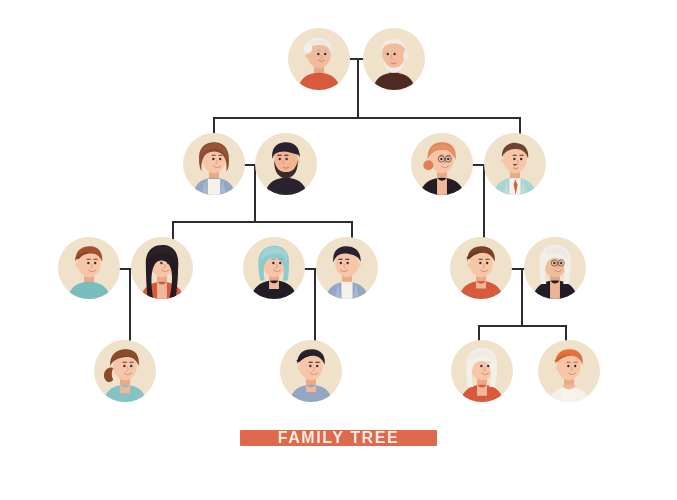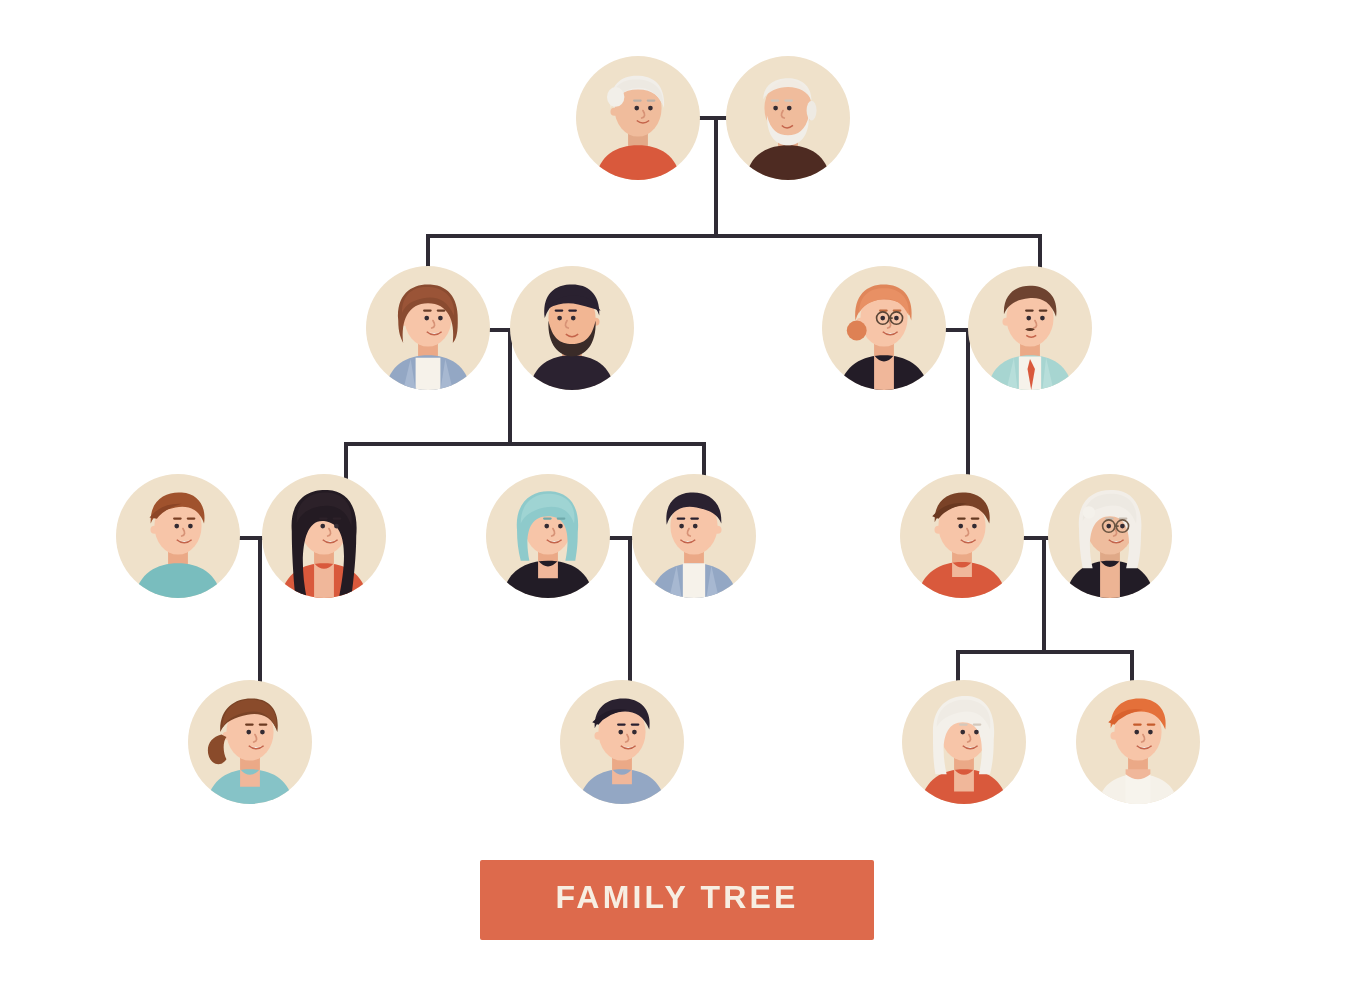--- a/index.html
+++ b/index.html
@@ -542,15 +542,15 @@
     <path d="M54 44 q3 5 -1 6" stroke="#D79276" stroke-width="1.4" fill="none" stroke-linecap="round"></path>
 
     <path d="M49 53 q6 5 12 0 q-6 2 -12 0 z" fill="#F6F2EA"></path>
       <path d="M49 53 q6 5 12 0" stroke="#C4644B" stroke-width="1.2" fill="none"></path>
 
   </g>
         </svg>
       </div>
     </div>
 
-  <div id="badge" style="left: 240px; top: 430px; width: 197px; height: 40px; background: rgb(221, 106, 76); color: rgb(247, 238, 226);">FAMILY TREE</div>
+  <div id="badge" style="left: 240px; top: 430px; width: 197px; height: 16px; background: rgb(221, 106, 76); color: rgb(247, 238, 226);">FAMILY TREE</div>
 
 </div>
 
 </body></html>

